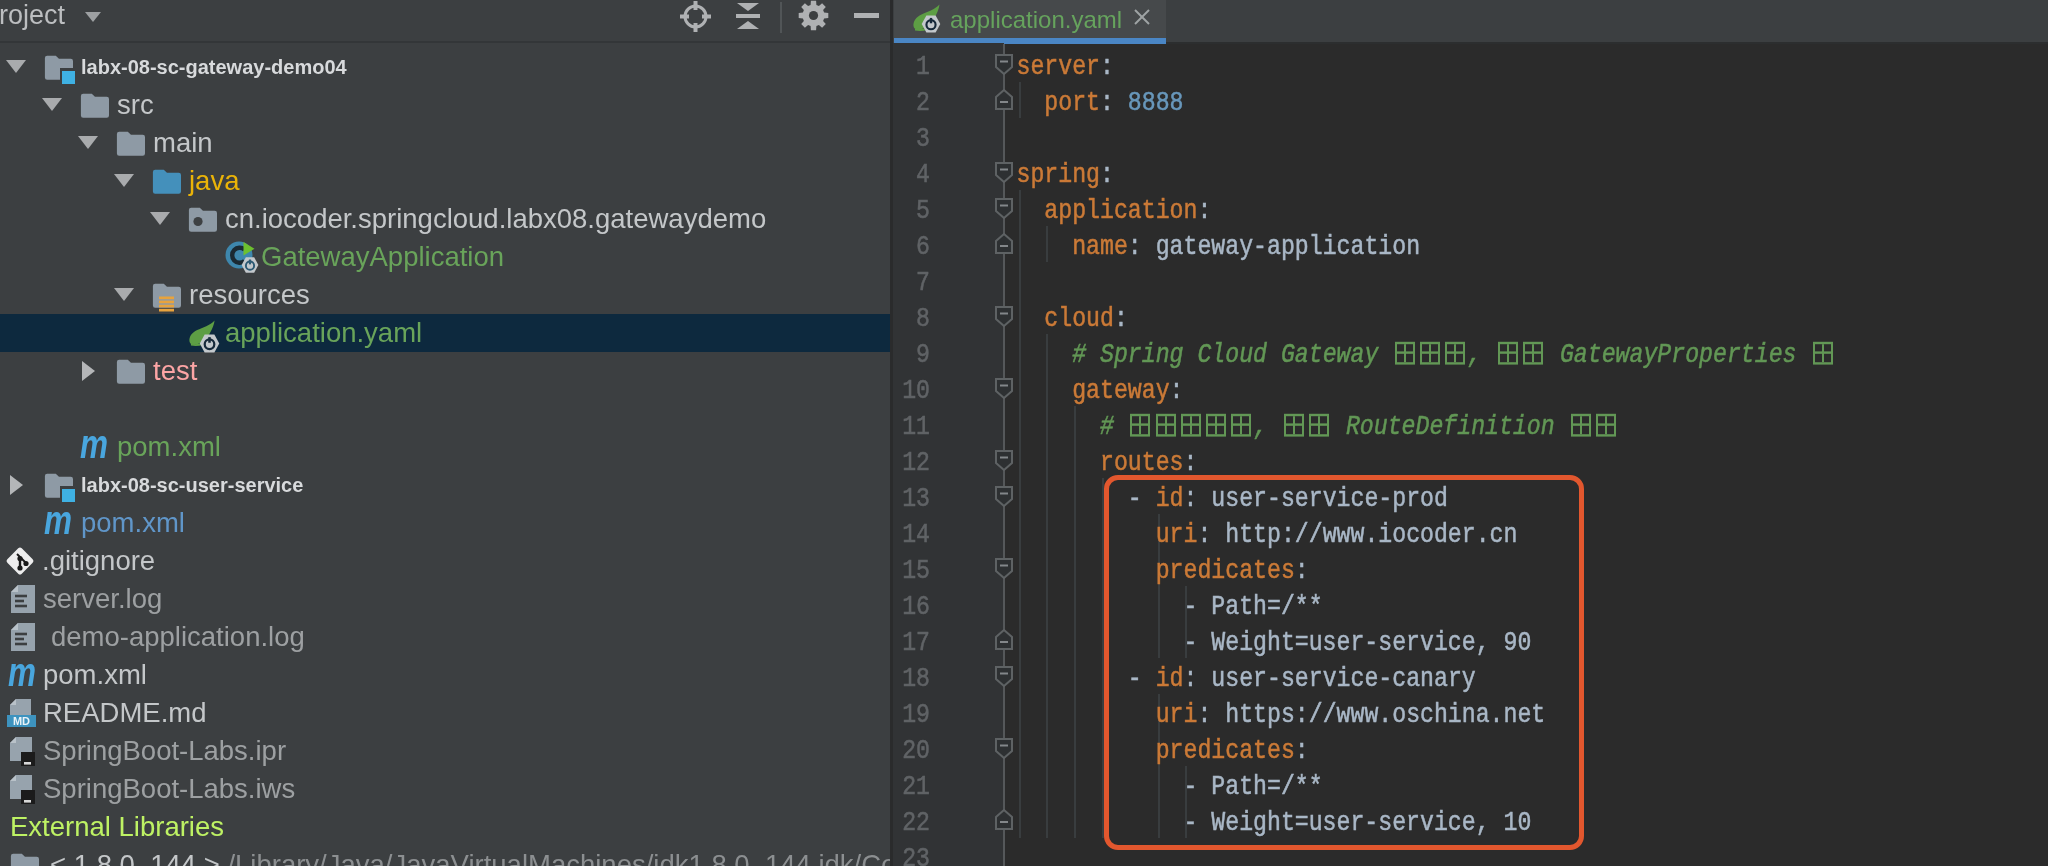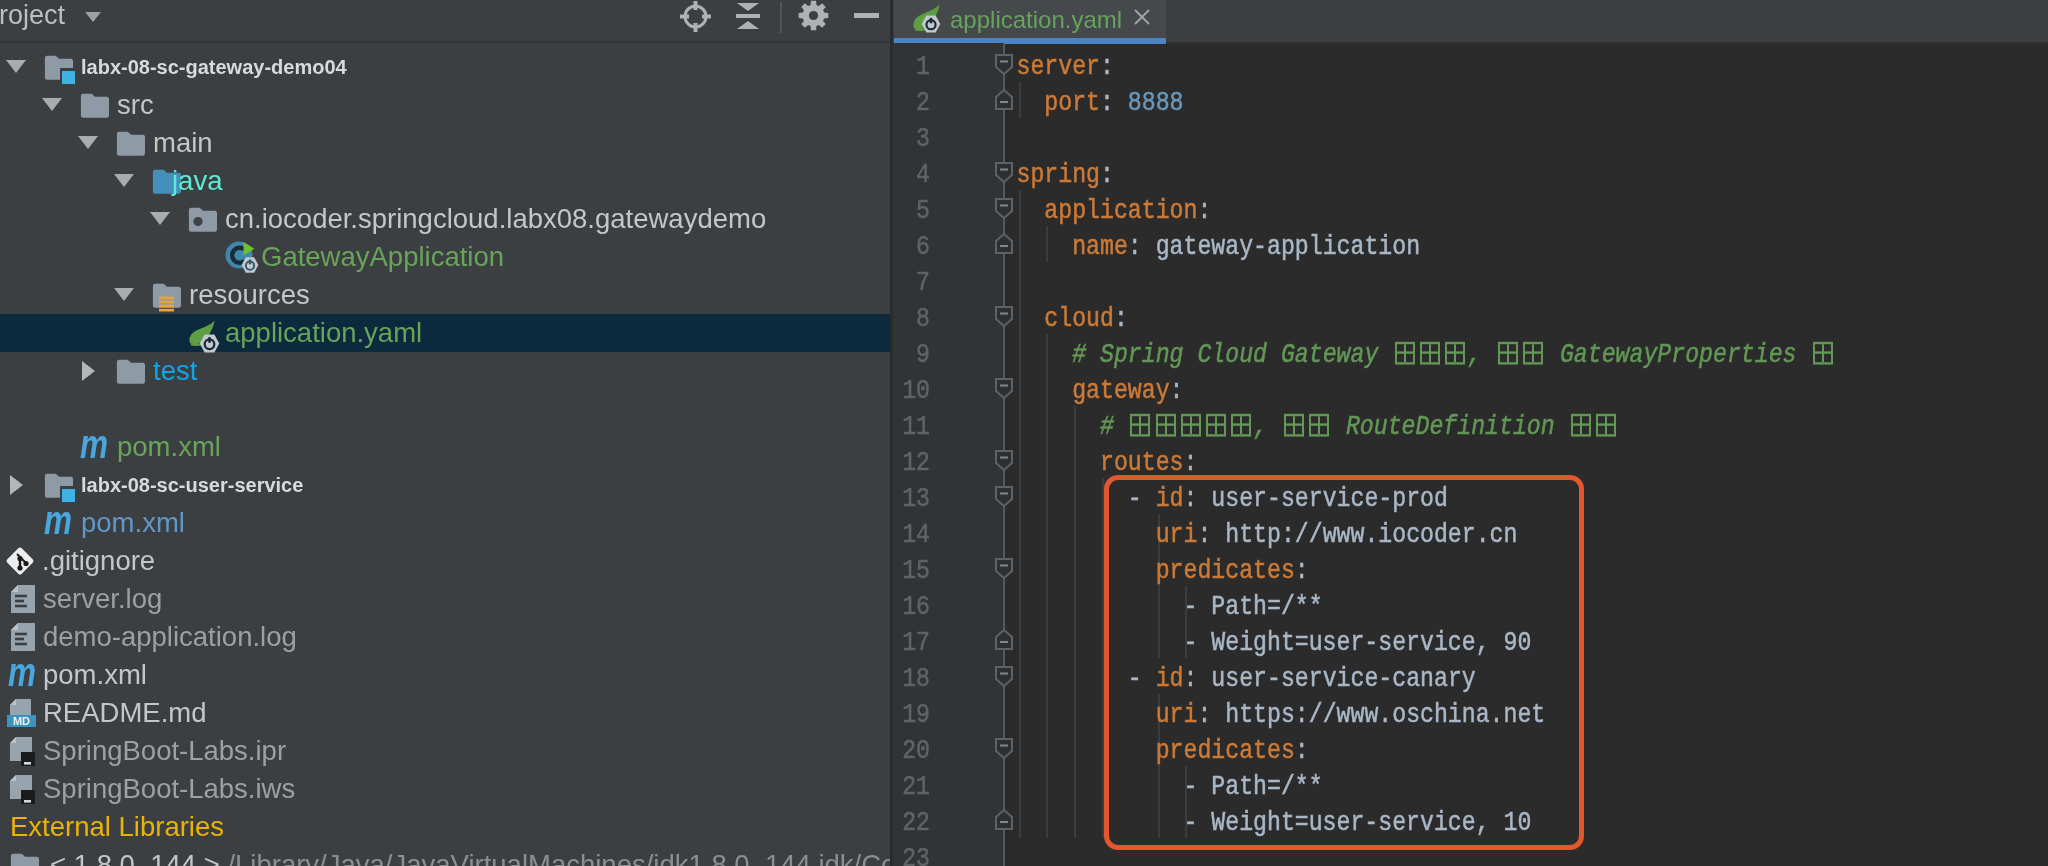--- a/index.html
+++ b/index.html
@@ -63,21 +63,21 @@
 <svg class="abs" style="left:115.5px;top:5px" width="29" height="28" viewBox="0 0 32 30">
         <path d="M1 5 q0-2.5 2.5-2.5 h9.5 l3.5 3.5 h13 q2.5 0 2.5 2.5 v18 q0 2.5-2.5 2.5 h-26 q-2.5 0-2.5-2.5 z" fill="#8e9aa5"></path>
       </svg>
 <div class="rtxt" style="left:153px;color:#c4c7c9">main</div>
 </div>
 <div class="row" style="top:162px">
 <div class="tri-d" style="left:114px;top:12px"></div>
 <svg class="abs" style="left:151.5px;top:5px" width="29" height="28" viewBox="0 0 32 30">
         <path d="M1 5 q0-2.5 2.5-2.5 h9.5 l3.5 3.5 h13 q2.5 0 2.5 2.5 v18 q0 2.5-2.5 2.5 h-26 q-2.5 0-2.5-2.5 z" fill="#4490bb"></path>
       </svg>
-<div class="rtxt" style="left:172px;color:#5eead4">java</div>
+<div class="rtxt" style="left:189px;color:#eab308">java</div>
 </div>
 <div class="row" style="top:200px">
 <div class="tri-d" style="left:150px;top:12px"></div>
 <svg class="abs" style="left:187.5px;top:5px" width="29" height="28" viewBox="0 0 32 30">
         <path d="M1 5 q0-2.5 2.5-2.5 h9.5 l3.5 3.5 h13 q2.5 0 2.5 2.5 v18 q0 2.5-2.5 2.5 h-26 q-2.5 0-2.5-2.5 z" fill="#8e9aa5"></path>
       </svg>
       <svg class="abs" style="left:187.5px;top:5px" width="29" height="28" viewBox="0 0 29 28">
         <circle cx="10" cy="16.5" r="4.6" fill="#3e4143"></circle>
       </svg>
 <div class="rtxt" style="left:225px;color:#c4c7c9">cn.iocoder.springcloud.labx08.gatewaydemo</div>
@@ -120,21 +120,21 @@
         <circle cx="14" cy="15" r="6.4" fill="none" stroke="#16293a" stroke-width="3"></circle>
         <line x1="14" y1="5.5" x2="14" y2="13" stroke="#16293a" stroke-width="3.4"></line>
       </svg>
 <div class="rtxt" style="left:225px;color:#69a45a">application.yaml</div>
 </div>
 <div class="row" style="top:352px">
 <div class="tri-r" style="left:82px;top:9px"></div>
 <svg class="abs" style="left:115.5px;top:5px" width="29" height="28" viewBox="0 0 32 30">
         <path d="M1 5 q0-2.5 2.5-2.5 h9.5 l3.5 3.5 h13 q2.5 0 2.5 2.5 v18 q0 2.5-2.5 2.5 h-26 q-2.5 0-2.5-2.5 z" fill="#8e9aa5"></path>
       </svg>
-<div class="rtxt" style="left:153px;color:#0ea5e9">test</div>
+<div class="rtxt" style="left:153px;color:#fca5a5">test</div>
 </div>
 <div class="row" style="top:428px">
 <svg class="abs" style="left:80px;top:4px" width="34" height="33" viewBox="0 0 34 33">
         <g transform="scale(1,1.3)">
           <text x="0" y="20" font-family="Liberation Sans" font-size="31.5" font-style="italic" font-weight="bold" fill="#49a6de">m</text>
         </g>
       </svg>
 <div class="rtxt" style="left:117px;color:#69a45a">pom.xml</div>
 </div>
 <div class="row" style="top:466px">
@@ -180,21 +180,21 @@
 <div class="row" style="top:618px">
 <svg class="abs" style="left:10px;top:4px" width="26" height="30" viewBox="0 0 26 30">
         <path d="M8 1 h17 v28 h-24 v-21 z" fill="#97a3ad"></path>
         <path d="M8 1 v7 h-7 z" fill="#b9c2c9"></path>
         <g stroke="#3c3f41" stroke-width="2.6">
           <line x1="5" y1="12" x2="17" y2="12"></line>
           <line x1="5" y1="17" x2="14" y2="17"></line>
           <line x1="5" y1="22" x2="17" y2="22"></line>
         </g>
       </svg>
-<div class="rtxt" style="left:43px;color:#9da0a2">demo-application.log</div>
+<div class="rtxt" style="left:51px;color:#9da0a2">demo-application.log</div>
 </div>
 <div class="row" style="top:656px">
 <svg class="abs" style="left:8px;top:4px" width="34" height="33" viewBox="0 0 34 33">
         <g transform="scale(1,1.3)">
           <text x="0" y="20" font-family="Liberation Sans" font-size="31.5" font-style="italic" font-weight="bold" fill="#49a6de">m</text>
         </g>
       </svg>
 <div class="rtxt" style="left:43px;color:#c4c7c9">pom.xml</div>
 </div>
 <div class="row" style="top:732px">
@@ -218,21 +218,21 @@
 <div class="row" style="top:770px">
 <svg class="abs" style="left:8px;top:4px" width="30" height="31" viewBox="0 0 30 31">
         <path d="M8 1 h16 v24 h-22 v-18 z" fill="#97a3ad"></path>
         <path d="M8 1 v6 h-6 z" fill="#b9c2c9"></path>
         <rect x="13" y="16" width="14" height="14" fill="#1b1b1b"></rect>
         <rect x="16" y="26" width="7" height="2.6" fill="#d8d8d8"></rect>
       </svg>
 <div class="rtxt" style="left:43px;color:#9da0a2">SpringBoot-Labs.iws</div>
 </div>
 <div class="row" style="top:808px">
-<div class="rtxt" style="left:10px;color:#eab308">External Libraries</div>
+<div class="rtxt" style="left:10px;color:#bef264">External Libraries</div>
 </div>
 <div class="row" style="top:846px">
 <svg class="abs" style="left:10px;top:5px" width="29" height="28" viewBox="0 0 32 30">
         <path d="M1 5 q0-2.5 2.5-2.5 h9.5 l3.5 3.5 h13 q2.5 0 2.5 2.5 v18 q0 2.5-2.5 2.5 h-26 q-2.5 0-2.5-2.5 z" fill="#8e9aa5"></path>
       </svg>
 <div class="rtxt" style="left:50px;color:#c4c7c9">&lt; 1.8.0_144 &gt; <span style="color:#8c8f91">/Library/Java/JavaVirtualMachines/jdk1.8.0_144.jdk/Cor</span></div>
 </div>
 </div>
 <div class="abs" style="left:890px;top:0;width:3px;height:866px;background:#2a2b2c"></div>
 <div id="ed">

